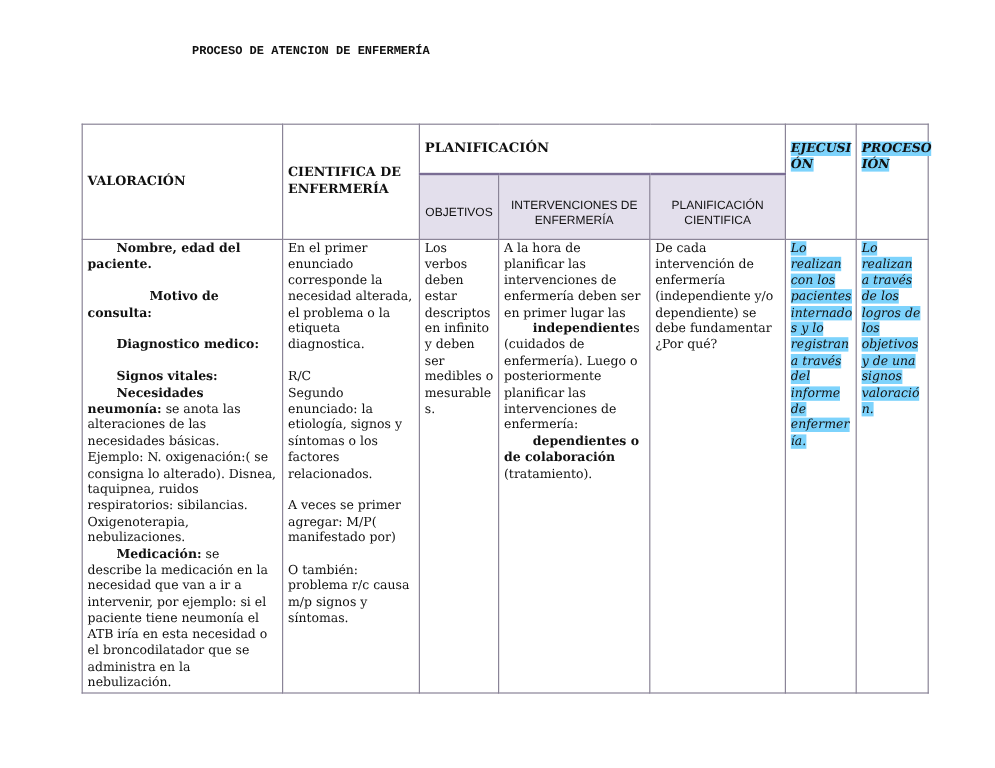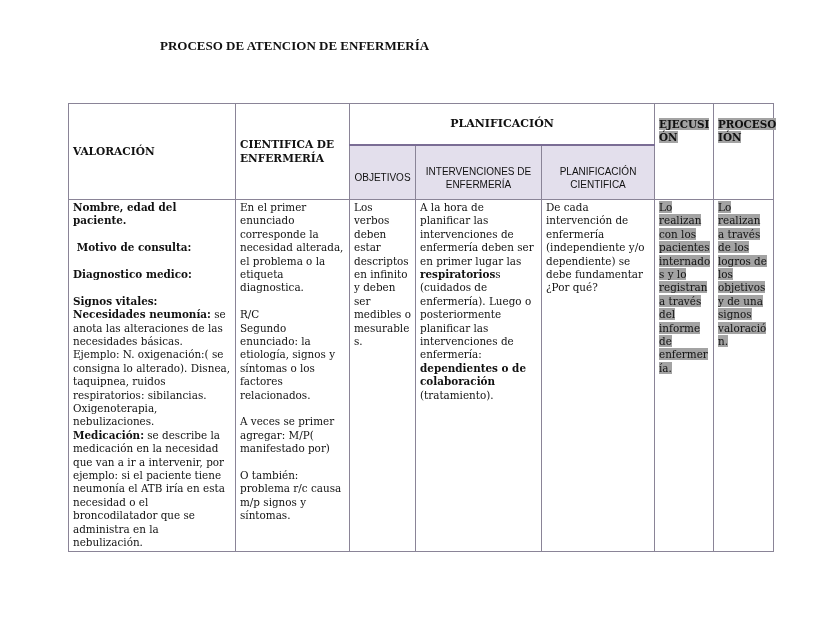--- a/index.html
+++ b/index.html
@@ -1,25 +1,25 @@
 <!DOCTYPE html>
 <html><head>
   <meta charset="utf-8">
   <style>
     html, body { margin: 0; padding: 0; background: #ffffff; }
     body { width: 829px; height: 640px; position: relative; overflow: hidden; font-family: "DejaVu Serif", serif; color: #111; }
-    .doc-title { position: absolute; left: 160px; top: 38px; font-family: Liberation Serif, serif; font-weight: bold; font-size: 13px; letter-spacing: 0; }
+    .doc-title { position: absolute; left: 160px; top: 38px; font-family: Liberation Mono, monospace; font-weight: bold; font-size: 10px; letter-spacing: 0; }
     table.pae { position: absolute; left: 68px; top: 103px; width: 705px; border-collapse: collapse; table-layout: fixed; }
     table.pae td { border: 1.5px solid #8a8497; vertical-align: top; padding: 1px 4px; font-size: 10.4px; line-height: 13.4px; }
     .h-main { vertical-align: middle !important; font-weight: bold; font-size: 10.6px !important; }
-    .h-plan { text-align: center; vertical-align: middle !important; font-weight: bold; height: 38px; font-size: 11px !important; }
+    .h-plan { text-align: left; vertical-align: middle !important; font-weight: bold; height: 38px; font-size: 11px !important; }
     .h-sub { background: #e3dfec; font-family: "Liberation Sans", sans-serif; font-size: 10px !important; text-align: center; vertical-align: middle !important; height: 40px; padding-top: 12px !important; }
     .h-sub.plan-border-top { border-top: 2px solid #7a6d94 !important; }
-    .hl { background: #a3a3a3; }
-    .bold { font-weight: bold; }
+    .hl { background: #7dd3fc; font-style: italic; }
+    .bold { font-weight: bold; margin-left: 24px; }
     .hdr-cyan { font-weight: bold; padding-top: 14px !important; }
     .gap { display: block; height: 13.4px; }
   </style>
 </head>
 <body>
 
 <div class="doc-title">PROCESO DE ATENCION DE ENFERMERÍA</div>
 
 <table class="pae">
   <colgroup>
@@ -57,20 +57,20 @@
     </td>
     <td>
       <span>En el primer enunciado corresponde la necesidad alterada, el problema o la etiqueta diagnostica.</span><span class="gap"></span>
       <span>R/C</span><br>
       <span>Segundo enunciado: la etiología, signos y síntomas o los factores relacionados.</span><span class="gap"></span>
       <span>A veces se primer agregar: M/P( manifestado por)</span><span class="gap"></span>
       <span>O también: problema r/c causa m/p signos y síntomas.</span>
     </td>
     <td>Los verbos deben estar descriptos en infinito y deben ser medibles o mesurable s.</td>
     <td>
-      <span>A la hora de planificar las intervenciones  de enfermería deben  ser en primer lugar las </span><span class="bold">respiratorios</span><span>s (cuidados de enfermería). Luego o posteriormente planificar las intervenciones de enfermería: </span><span class="bold">dependientes o de colaboración</span><span> (tratamiento).</span>
+      <span>A la hora de planificar las intervenciones  de enfermería deben  ser en primer lugar las </span><span class="bold">independiente</span><span>s (cuidados de enfermería). Luego o posteriormente planificar las intervenciones de enfermería: </span><span class="bold">dependientes o de colaboración</span><span> (tratamiento).</span>
     </td>
     <td>De cada intervención de enfermería (independiente  y/o dependiente) se debe fundamentar ¿Por qué?</td>
     <td><span class="hl">Lo realizan con los pacientes internado s y  lo registran a través del informe de enfermer ía.</span></td>
     <td><span class="hl">Lo realizan a través de los logros de los objetivos y de una signos valoració n.</span></td>
   </tr>
 </tbody>
   </table>
 
 </body></html>

